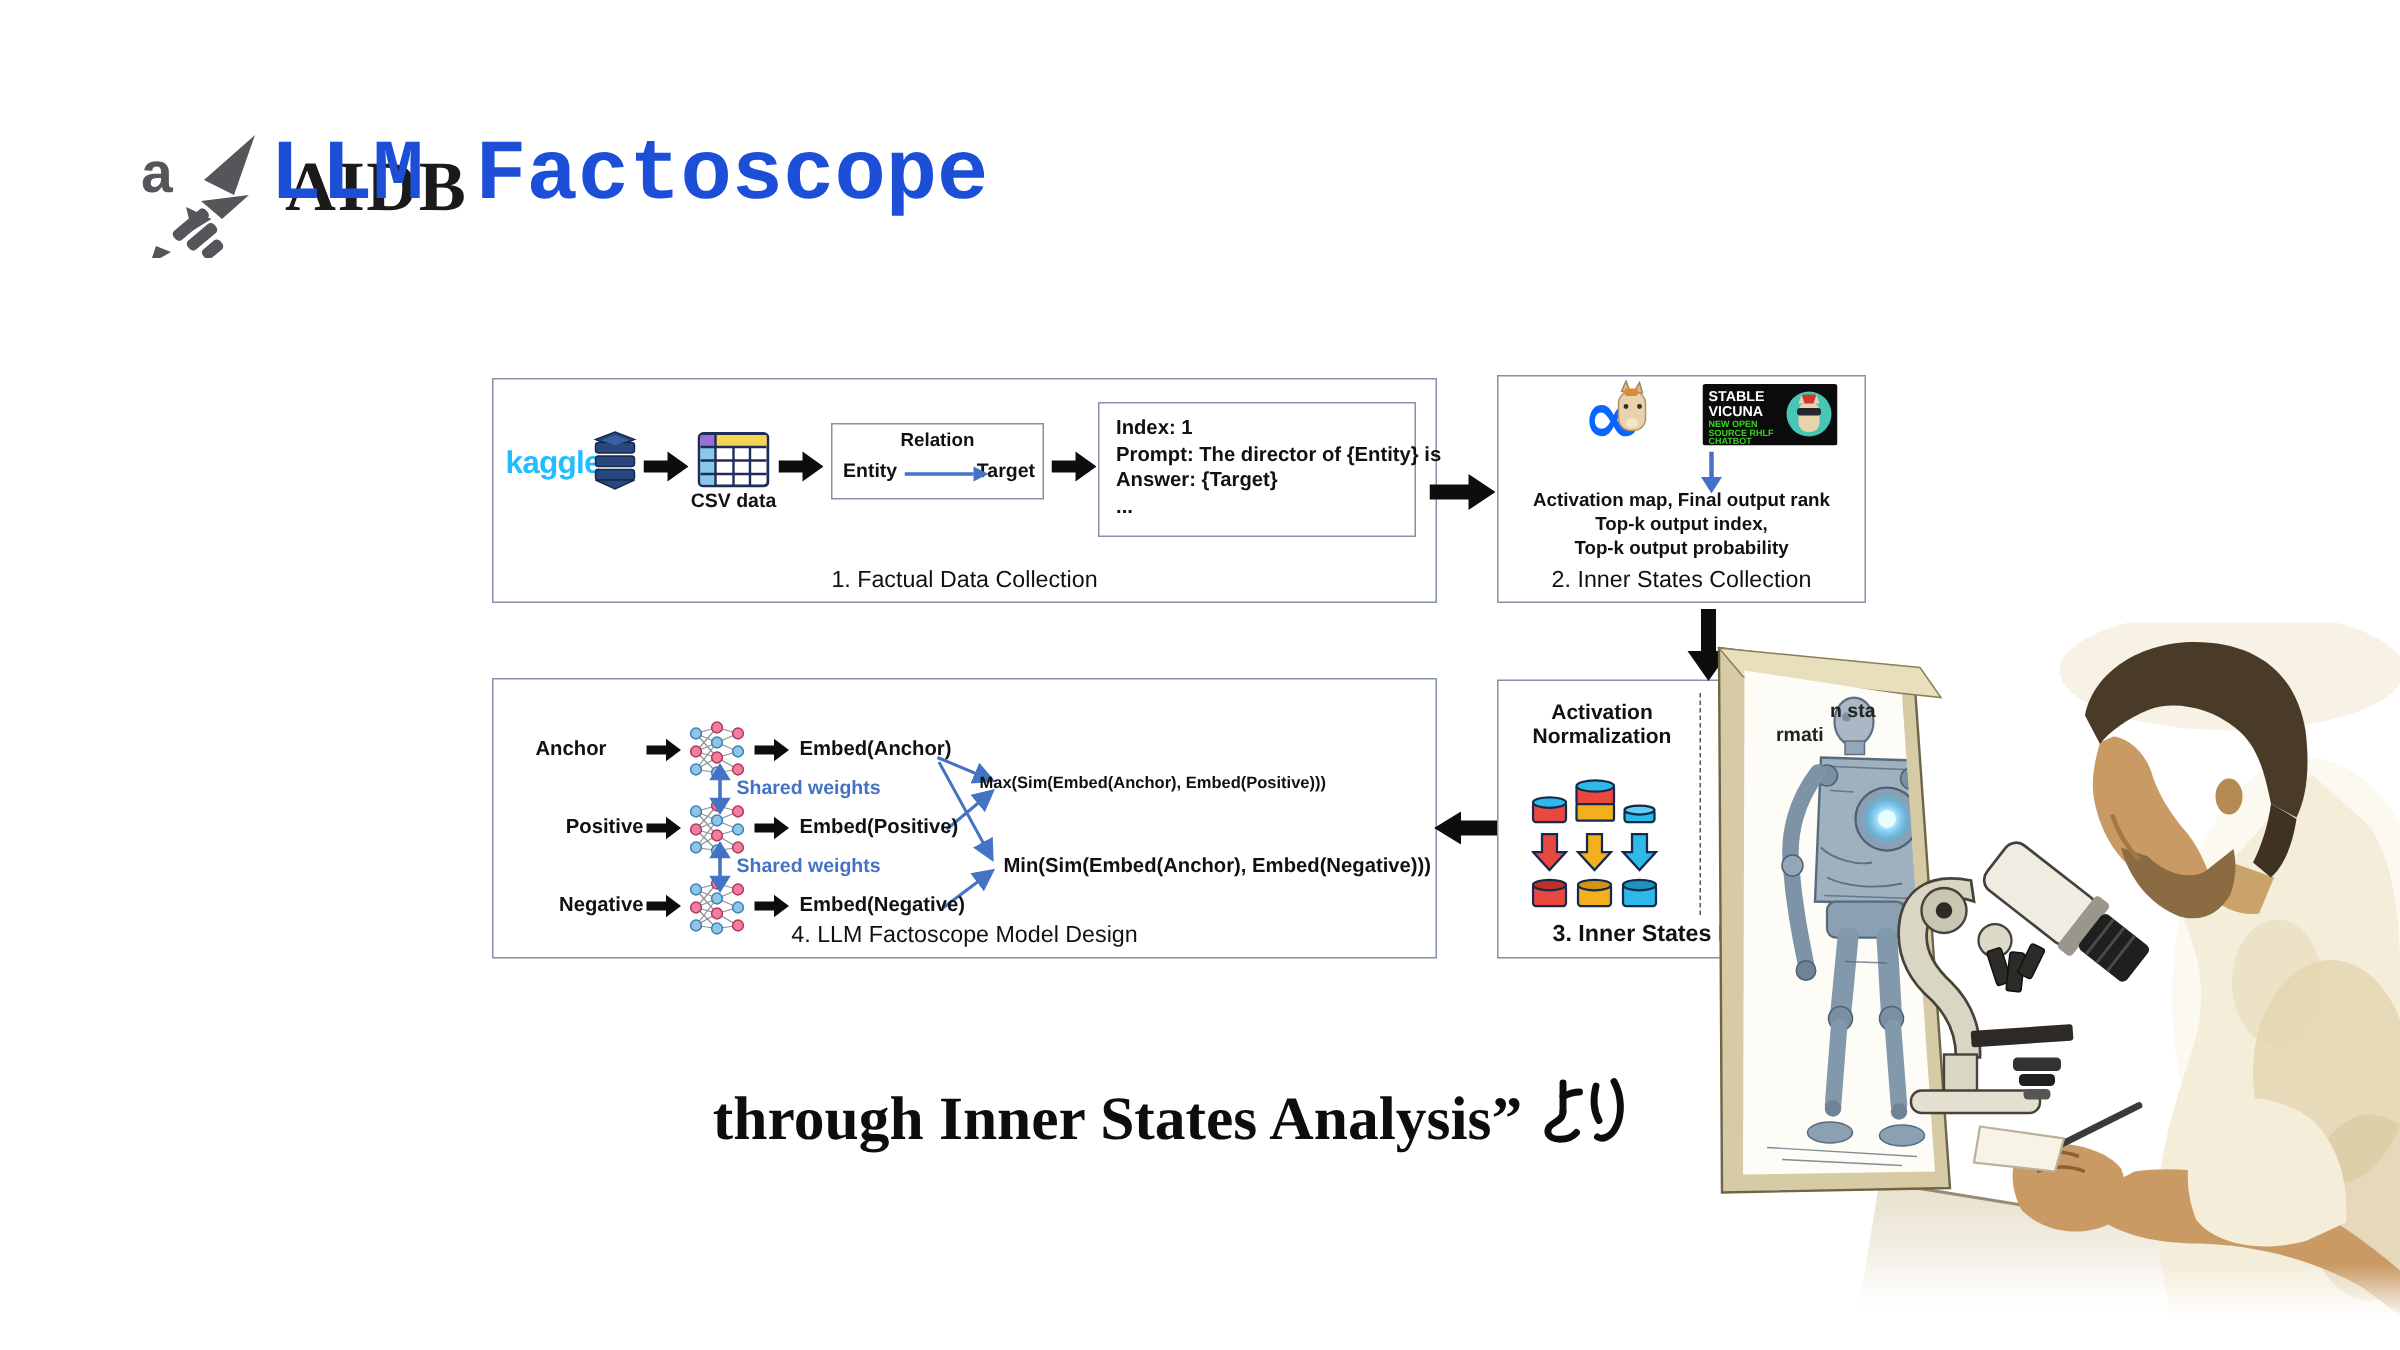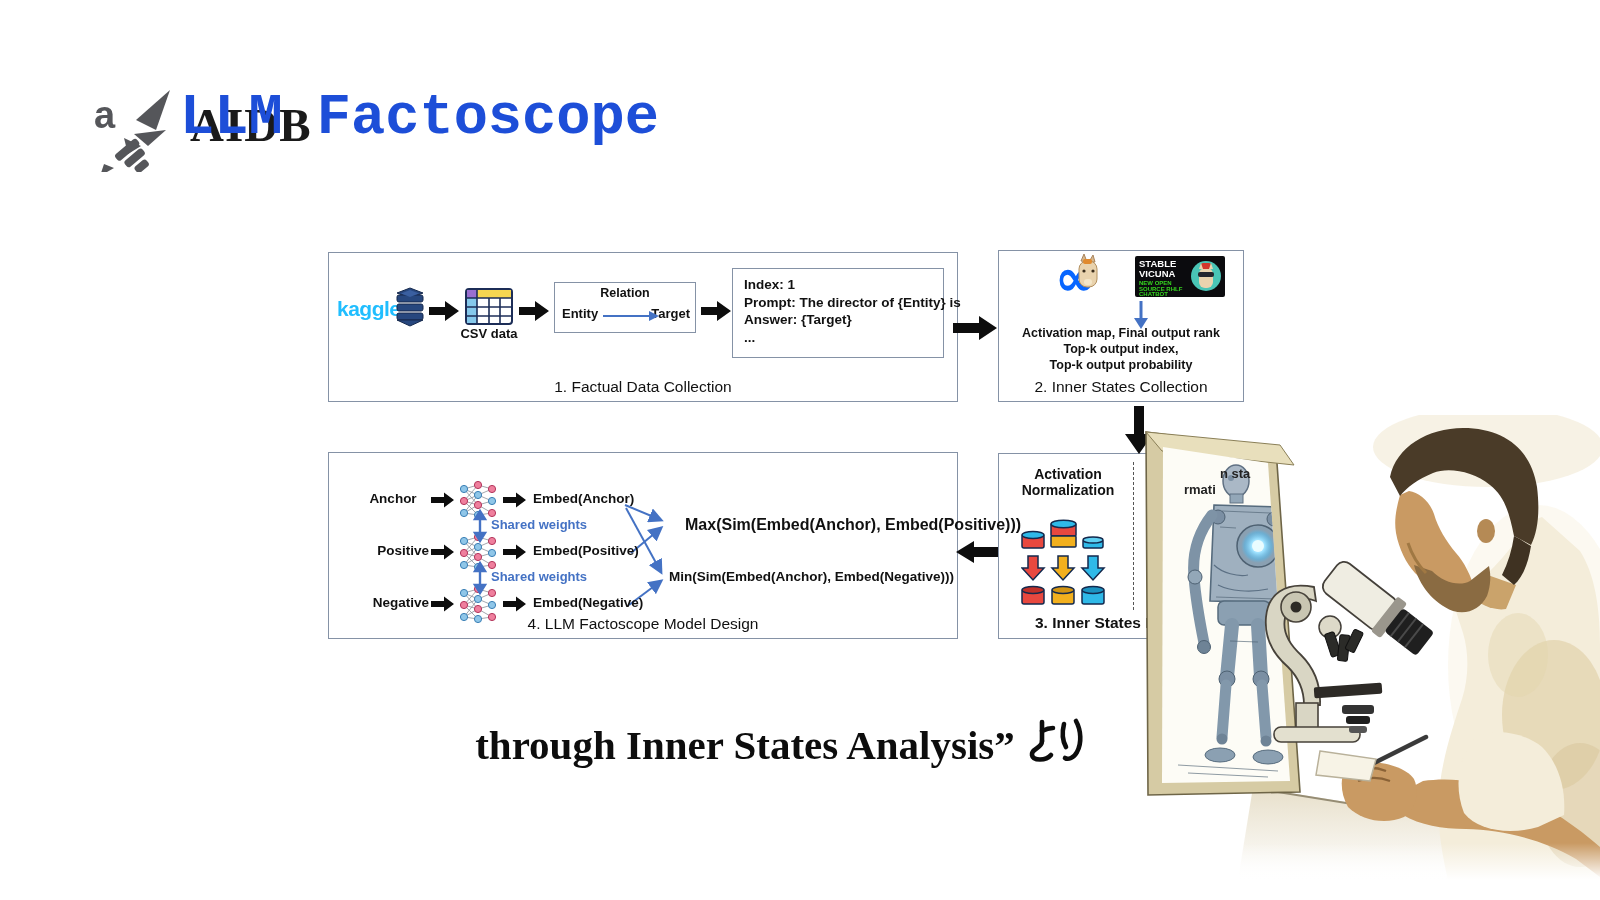--- a/index.html
+++ b/index.html
@@ -268,32 +268,32 @@
     </g>
 
     <g stroke="#4472C4" stroke-width="2" fill="none">
       <line x1="296" y1="52" x2="332" y2="67" marker-end="url(#bArr)"></line>
       <line x1="297" y1="55" x2="332" y2="119" marker-end="url(#bArr)"></line>
       <line x1="302" y1="100" x2="332" y2="75" marker-end="url(#bArr)"></line>
       <line x1="300" y1="152" x2="332" y2="128" marker-end="url(#bArr)"></line>
     </g>
   </svg>
 
-  <div class="abs bt" style="left:28px;top:38px;width:72px;text-align:center;font-size:13.5px;">Anchor</div>
+  <div class="abs bt" style="left:28px;top:38px;width:72px;text-align:left;font-size:13.5px;">Anchor</div>
   <div class="abs bt" style="left:28px;top:90px;width:72px;text-align:right;font-size:13.5px;">Positive</div>
   <div class="abs bt" style="left:28px;top:142px;width:72px;text-align:right;font-size:13.5px;">Negative</div>
 
   <div class="abs bt" style="left:204px;top:38px;font-size:13.5px;">Embed(Anchor)</div>
   <div class="abs bt" style="left:204px;top:90px;font-size:13.5px;">Embed(Positive)</div>
   <div class="abs bt" style="left:204px;top:142px;font-size:13.5px;">Embed(Negative)</div>
 
   <div class="abs bt blue" style="left:162px;top:64px;font-size:13px;">Shared weights</div>
   <div class="abs bt blue" style="left:162px;top:116px;font-size:13px;">Shared weights</div>
 
-  <div class="abs bt" style="left:356px;top:63px;font-size:16px;white-space:nowrap;">Max(Sim(Embed(Anchor), Embed(Positive)))</div>
+  <div class="abs bt" style="left:324px;top:63px;font-size:11px;white-space:nowrap;">Max(Sim(Embed(Anchor), Embed(Positive)))</div>
   <div class="abs bt" style="left:340px;top:116px;font-size:13.5px;white-space:nowrap;">Min(Sim(Embed(Anchor), Embed(Negative)))</div>
 
   <div class="dlabel">4. LLM Factoscope Model Design</div>
 </div>
 
 <svg class="arrow-layer" style="left:953px;top:315px;" width="44" height="26" viewBox="0 0 44 26">
   <polygon points="0,8 26,8 26,1 44,13 26,25 26,18 0,18" fill="#0d0d0d"></polygon>
 </svg>
 <svg class="arrow-layer" style="left:1124px;top:406px;" width="30" height="48" viewBox="0 0 30 48">
   <polygon points="10,0 20,0 20,28 29,28 15,48 1,28 10,28" fill="#0d0d0d"></polygon>

